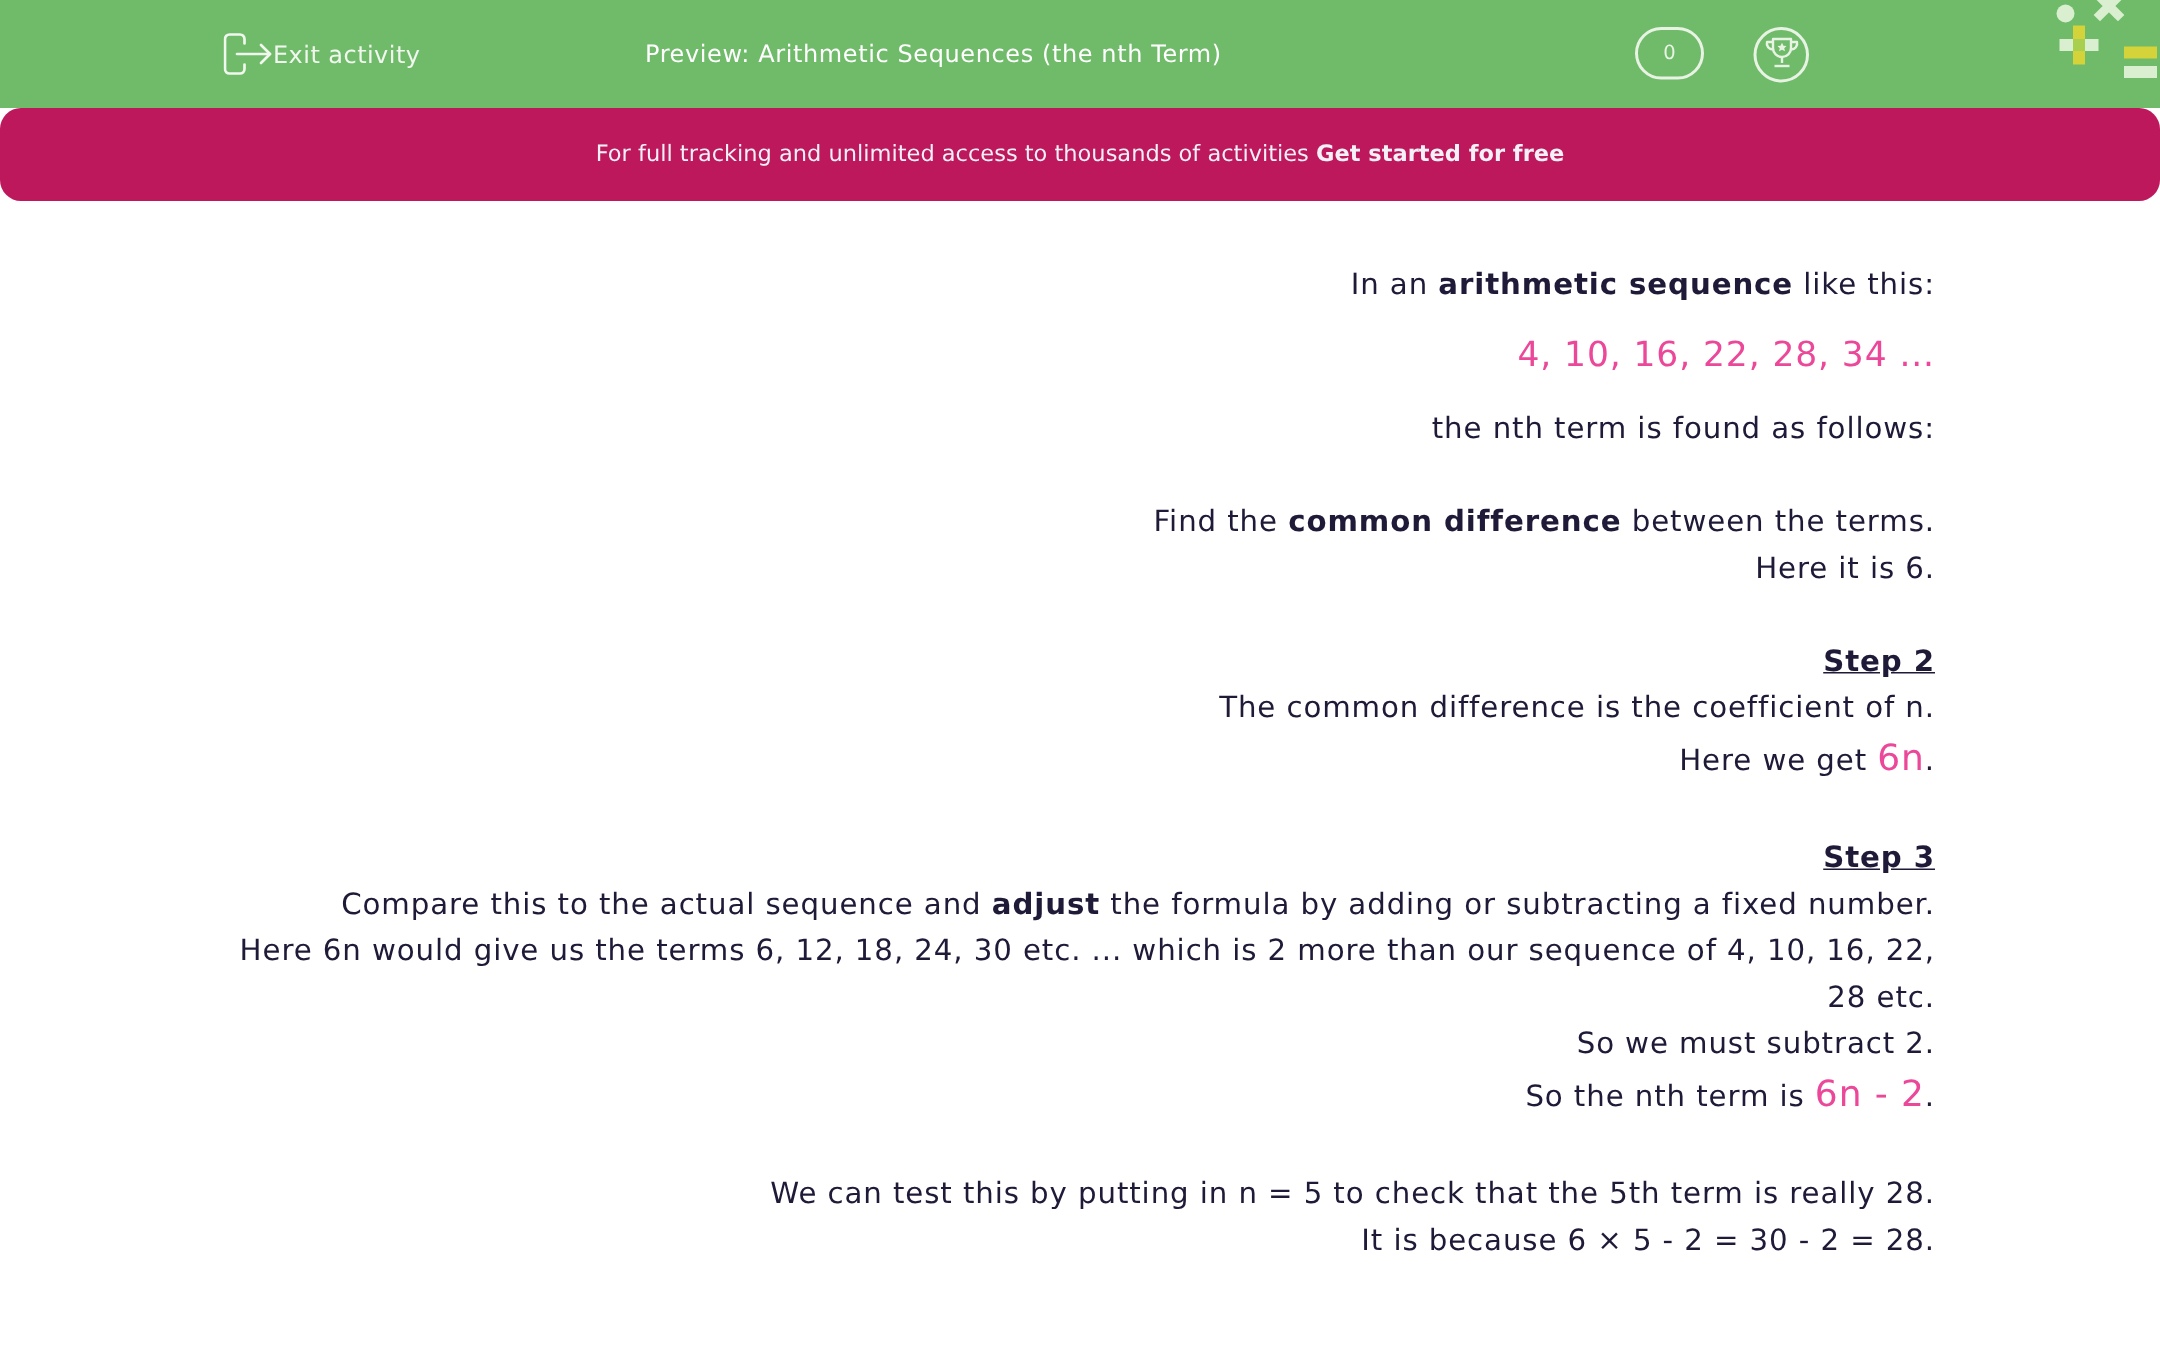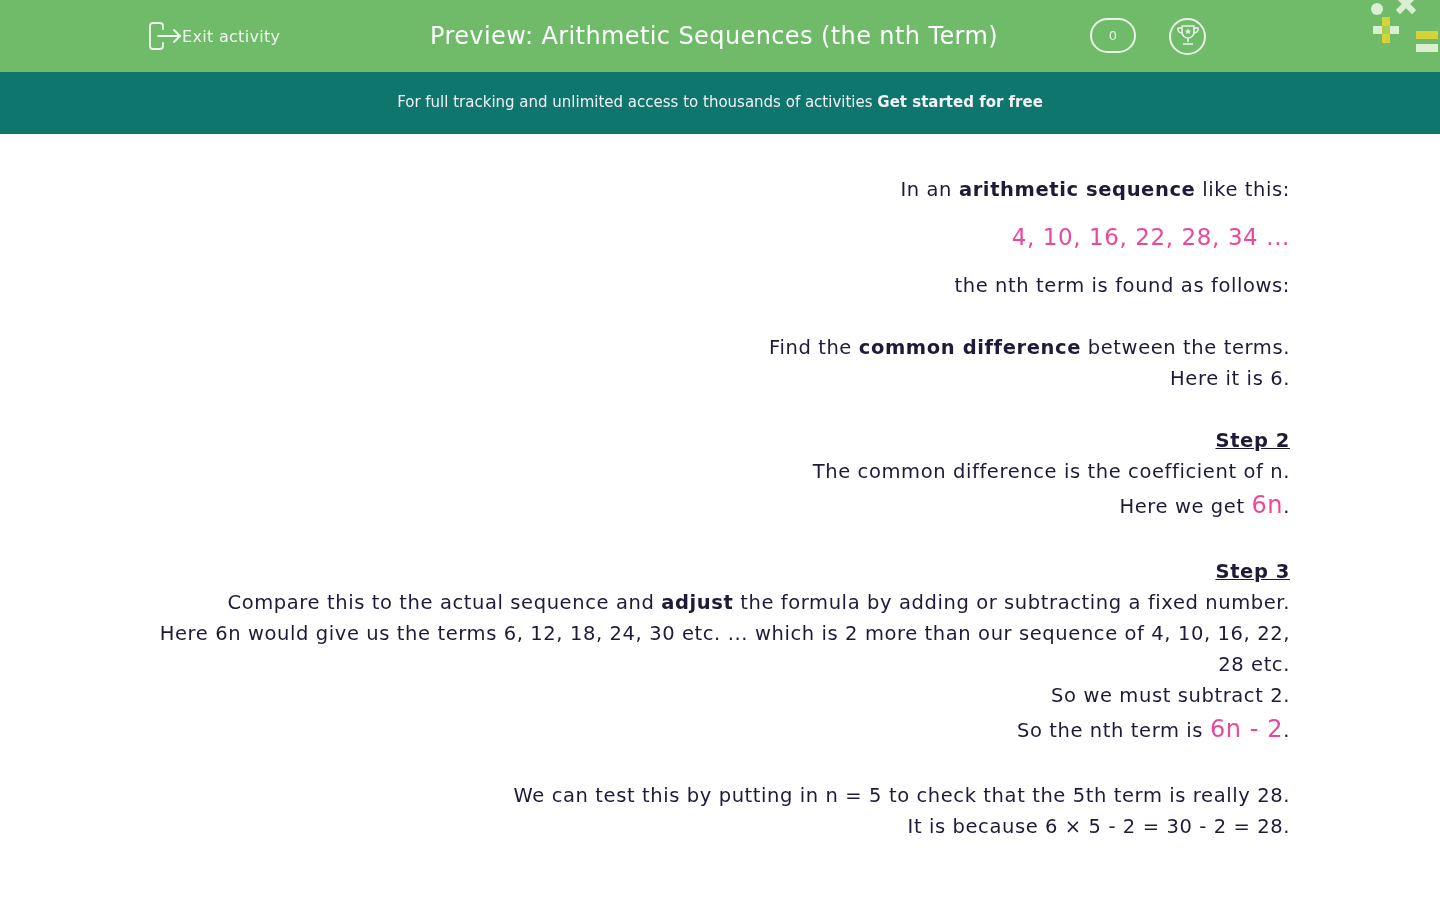--- a/index.html
+++ b/index.html
@@ -11,38 +11,38 @@
       background: #6fbb6a;
     }
     .exit {
       position: absolute; left: 149px; top: 20px; height: 32px;
       display: flex; align-items: center; cursor: pointer;
       color: #f1f7ee; font-size: 16px; letter-spacing: 0.3px;
     }
     .exit svg { display: block; }
     .title {
       position: absolute; left: 430px; top: 22px; height: 28px; line-height: 28px;
-      color: #ffffff; font-size: 24px; letter-spacing: 0.4px; white-space: nowrap; text-align: right;
+      color: #ffffff; font-size: 16px; letter-spacing: 0.4px; white-space: nowrap; text-align: right;
     }
     .score {
       position: absolute; left: 1090px; top: 18px; width: 46px; height: 35px;
       border: 2px solid #e8f3e4; border-radius: 18px;
       color: #e8f3e4; font-size: 13px; text-align: center; line-height: 31px;
     }
     .trophy {
       position: absolute; left: 1169px; top: 18px; width: 37px; height: 37px;
       border: 2px solid #e8f3e4; border-radius: 50%;
       display: flex; align-items: center; justify-content: center; cursor: pointer;
     }
     .logo { position: absolute; left: 1366px; top: 0; width: 74px; height: 56px; }
 
     .promo {
       position: absolute; left: 0; top: 72px; width: 1440px; height: 62px;
-      background: #0f766e; color: #f3f1f7;
-      font-size: 15px; text-align: center; line-height: 60px; white-space: nowrap;
+      background: #be185d; color: #f3f1f7;
+      font-size: 15px; text-align: center; line-height: 60px; white-space: nowrap; border-radius: 14px;
     }
     .promo .cta { font-weight: bold; cursor: pointer; }
 
     .content {
       position: absolute; left: 150px; top: 174px; width: 1140px;
       text-align: right; font-size: 19.5px; letter-spacing: 0.6px; color: #1f1a38;
     }
     .line { line-height: 31px; min-height: 31px; }
     .gap { height: 31px; }
     .red { color: #ec4899; }

